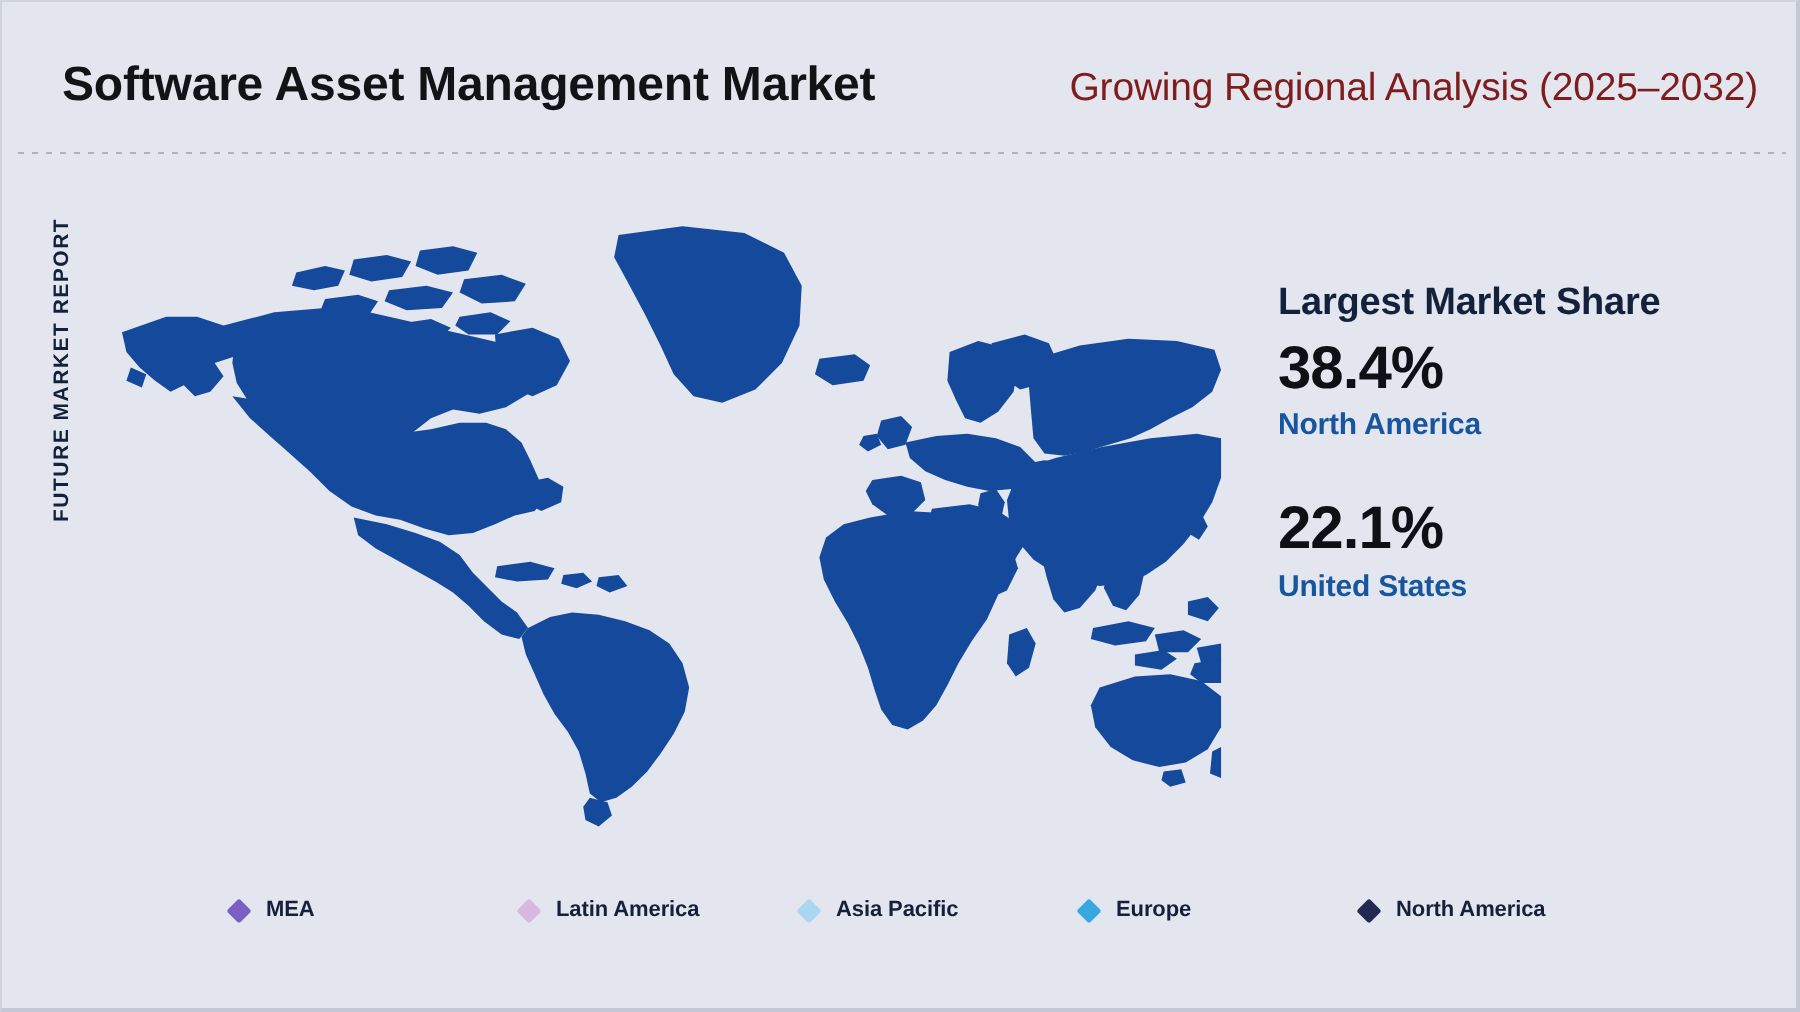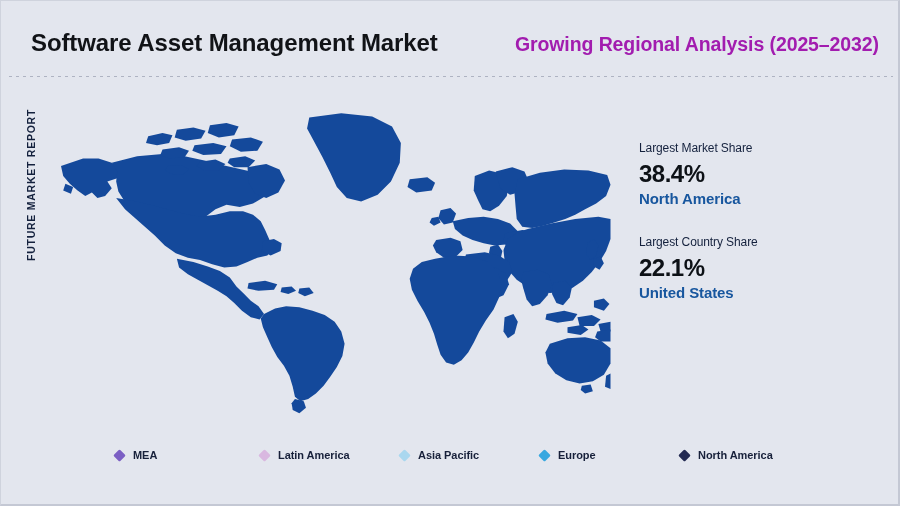--- a/index.html
+++ b/index.html
@@ -43,22 +43,22 @@
   }
   .title-left {
     font-size: 24px;
     font-weight: bold;
     color: #111317;
     letter-spacing: -0.1px;
     white-space: nowrap;
   }
   .title-right {
     font-size: 19.5px;
-    font-weight: bold;
-    color: #a21caf;
+    font-weight: normal;
+    color: #7f1d1d;
     letter-spacing: -0.1px;
     white-space: nowrap;
   }
   .header-divider {
     position: absolute;
     left: 8px;
     right: 8px;
     top: 75px;
     height: 1px;
     background-image: linear-gradient(to right, #aeb3c2 0px, #aeb3c2 3px, rgba(0,0,0,0) 3px, rgba(0,0,0,0) 7px);
@@ -98,28 +98,28 @@
   
   .stats {
     position: absolute;
     left: 638px;
     top: 140px;
     width: 250px;
   }
   .stat-block { margin-bottom: 28px; }
   .stat-block:last-child { margin-bottom: 0; }
   .stat-label {
-    font-size: 12px;
-    font-weight: normal;
+    font-size: 19px;
+    font-weight: bold;
     color: #14213d;
     letter-spacing: -0.1px;
     margin-bottom: 6px;
   }
   .stat-value {
-    font-size: 24px;
+    font-size: 30px;
     font-weight: bold;
     color: #0d1116;
     letter-spacing: -0.5px;
     line-height: 1.08;
   }
   .stat-region {
     font-size: 15px;
     font-weight: bold;
     color: #17569e;
     letter-spacing: -0.1px;
@@ -260,21 +260,20 @@
 
   <div class="stats">
 
     <div class="stat-block">
       <div class="stat-label">Largest Market Share</div>
       <div class="stat-value">38.4%</div>
       <div class="stat-region">North America</div>
     </div>
 
     <div class="stat-block">
-      <div class="stat-label">Largest Country Share</div>
       <div class="stat-value">22.1%</div>
       <div class="stat-region">United States</div>
     </div>
 
   </div>
 
   <div class="legend">
 
     <div class="legend-item" style="width:145px">
       <span class="legend-marker" style="background:#7b5fc4"></span>

